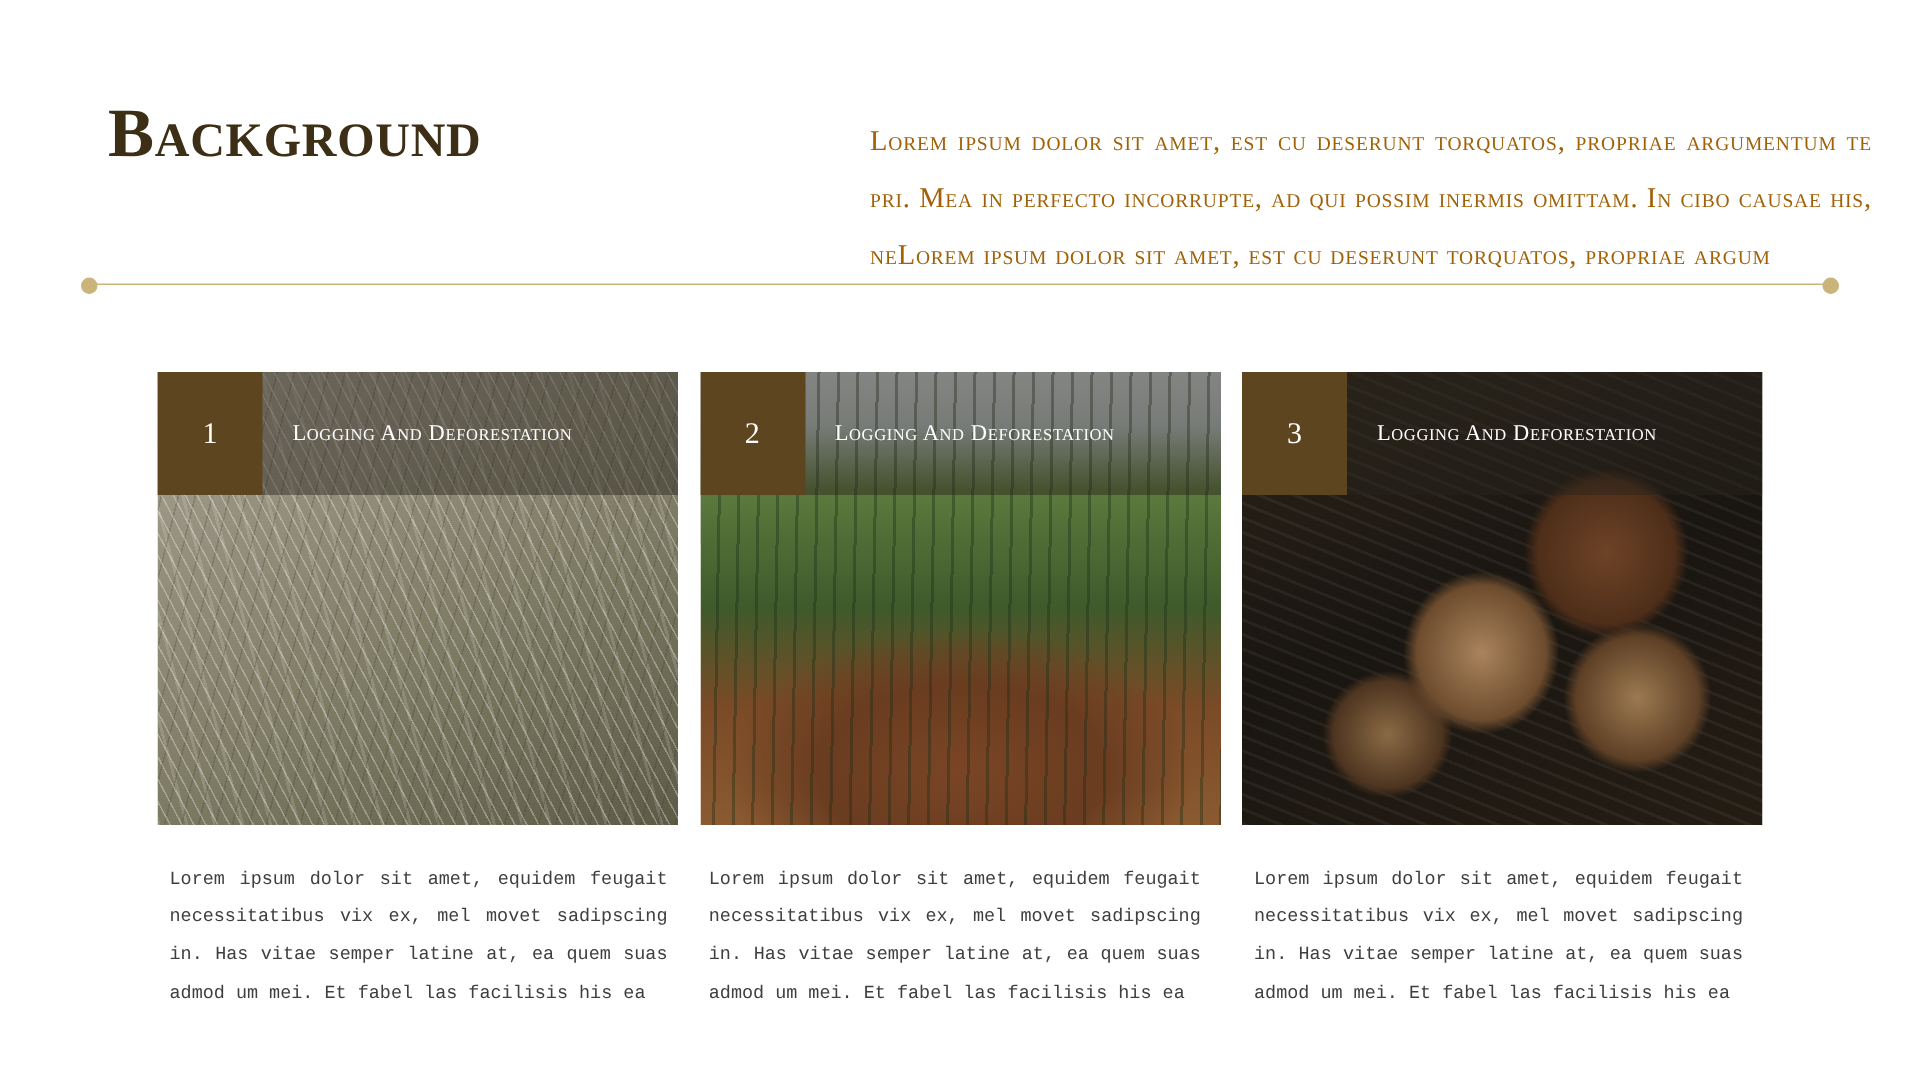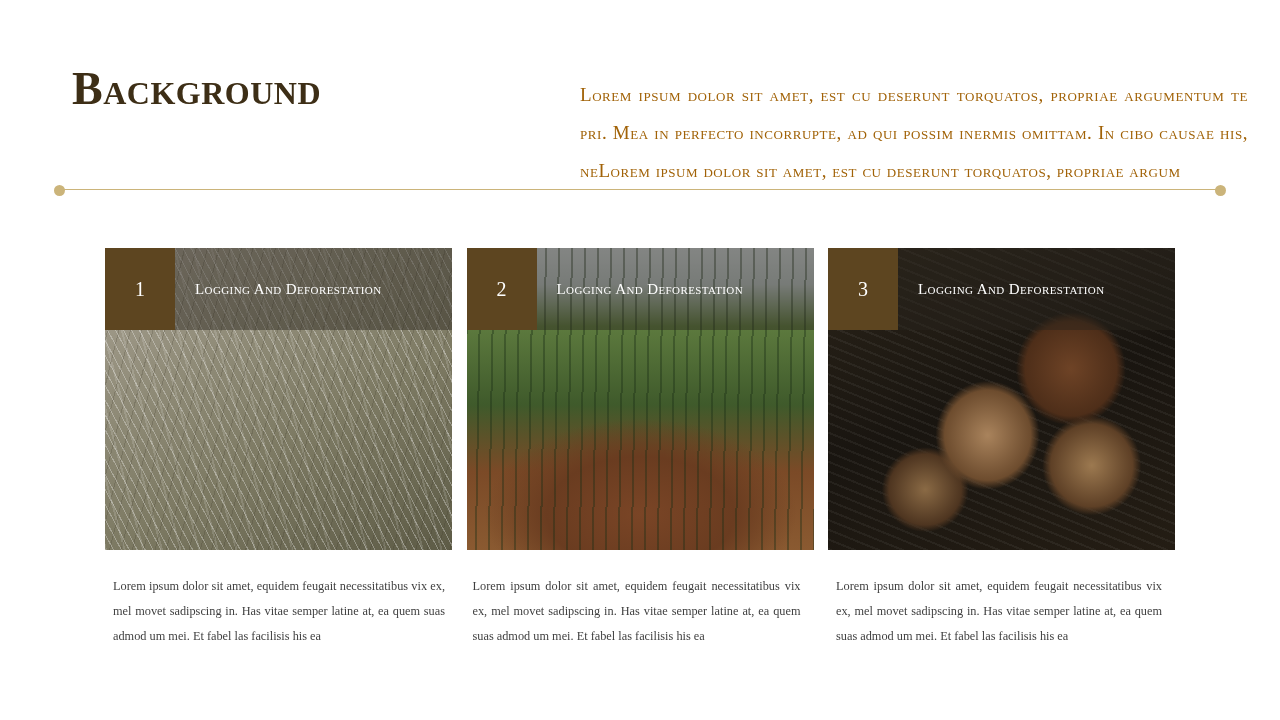--- a/index.html
+++ b/index.html
@@ -131,21 +131,21 @@
     font-family: "Liberation Serif", serif;
     font-size: 15px;
     font-variant: small-caps;
     letter-spacing: 0.4px;
     line-height: 1.35;
   }
 
   .card-body {
     margin-top: 24px;
     padding: 0 2px 0 6px;
-    font-family: Liberation Serif, serif;
+    font-family: Liberation Mono, monospace;
     font-size: 12.3px;
     line-height: 2.05;
     color: #3f3f3f;
     text-align: justify;
   }
   .card:nth-child(1) .card-body { padding-left: 8px; padding-right: 0; width: 340px; }
   .card:nth-child(2) .card-body { padding-left: 6px; width: 336px; }
   .card:nth-child(3) .card-body { padding-left: 8px; width: 336px; }
 </style>
 </head>

